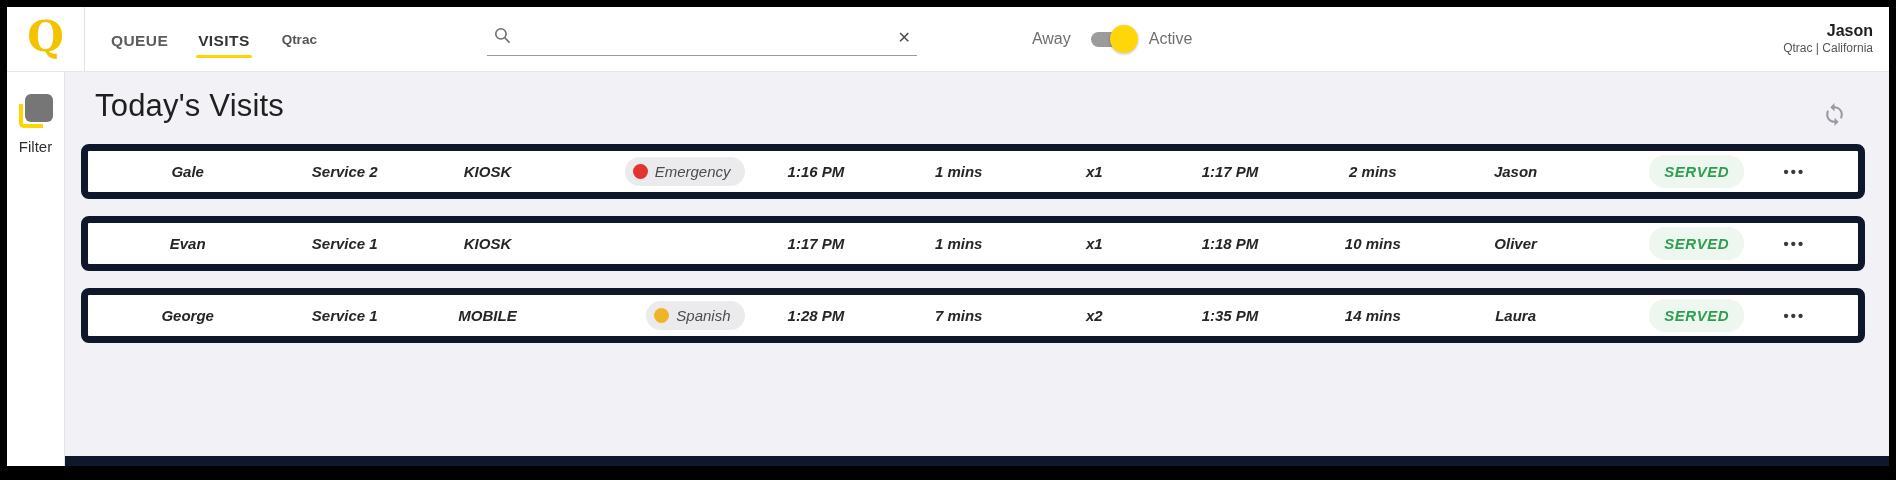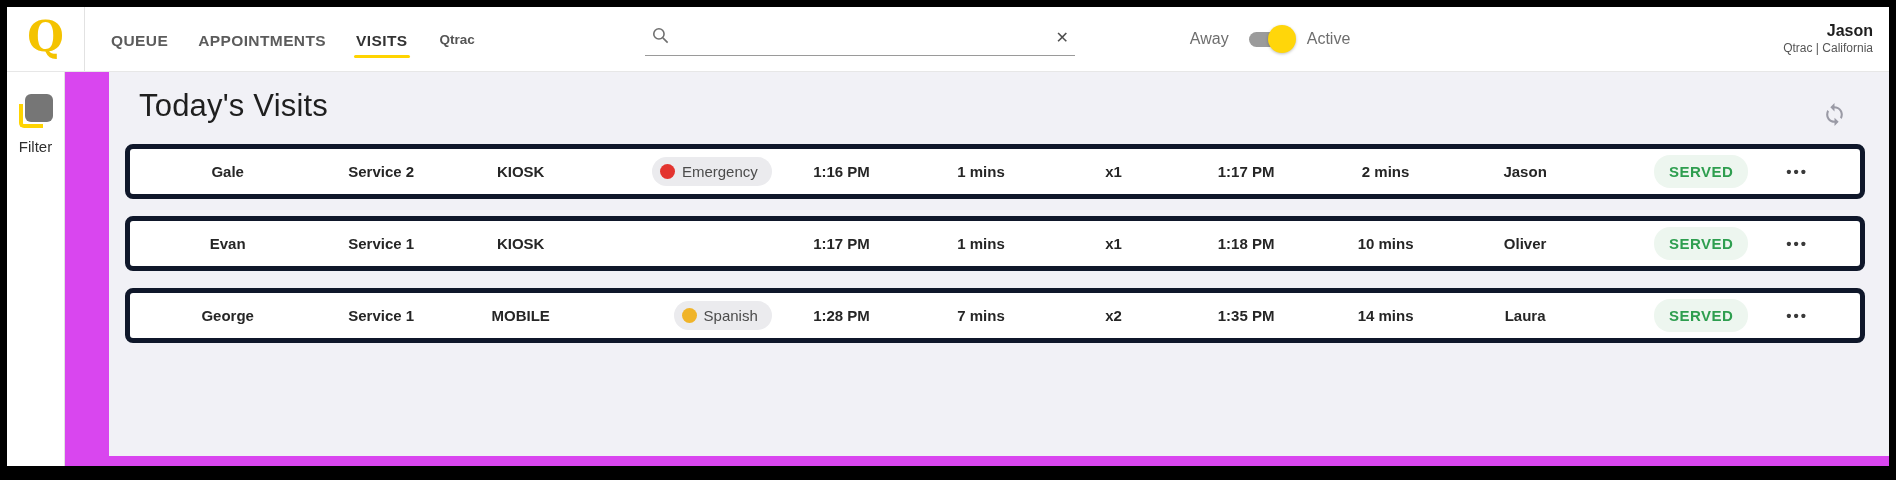--- a/index.html
+++ b/index.html
@@ -48,34 +48,34 @@
              display:flex; flex-direction:column; align-items:center; padding-top:20px; }
   .filter-btn { display:flex; flex-direction:column; align-items:center; cursor:pointer; }
   .filter-icon { position:relative; width:38px; height:38px; }
   .filter-icon .bracket { position:absolute; left:2px; bottom:2px; width:24px; height:24px;
              border-left:4px solid #FFD400; border-bottom:4px solid #FFD400;
              border-bottom-left-radius:5px; }
   .filter-icon .square { position:absolute; right:2px; top:2px; width:28px; height:28px;
              background:#767676; border-radius:6px; }
   .filter-label { margin-top:8px; font-size:15px; color:#2e2e2e; }
 
-  .main { flex:1 1 auto; background:#d946ef; min-width:0;padding-left:44px; }
+  .main { flex:1 1 auto; background:#0f172a; min-width:0; }
   .main-panel { background:#f1f1f6; height:calc(100% - 10px); padding:16px 24px 0 16px; }
 
   .title-row { display:flex; align-items:flex-start; justify-content:space-between; }
   .page-title { font-size:31px; color:#1f1f1f; font-weight:400; letter-spacing:.2px; padding-left:14px; }
   .refresh-btn { margin-top:14px; margin-right:18px; cursor:pointer; line-height:0; }
 
   
   .grid { display:grid; align-items:center; padding:0 14px;
           grid-template-columns:1.2fr 1fr 1fr 1.3fr 1fr 1fr .9fr 1fr 1fr 1fr 1.1fr .7fr; }
   .thead { margin-top:16px; background:#7d7d7d; border-radius:10px; height:52px; }
   .th { color:#fff; font-size:15px; text-align:center; }
-  .trow { background:#fff; border:5px solid #0f172a; border-radius:8px; height:55px;
-          margin-top:17px; cursor:pointer; }
+  .trow { background:#fff; border:7px solid #0f172a; border-radius:8px; height:55px;
+          margin-top:17px; cursor:pointer;font-style:italic; }
   .td { font-size:15px; font-weight:700; color:#262626; text-align:center; white-space:nowrap; }
   .td.center { display:flex; justify-content:flex-end; }
 
   .tag-pill { display:inline-flex; align-items:center; gap:7px; background:#ebebee;
               border-radius:16px; padding:6px 14px 6px 8px; }
   .tag-dot { width:15px; height:15px; border-radius:50%; }
   .tag-text { font-size:15px; font-weight:400; color:#4c4c4c; }
 
   .outcome-pill { display:inline-block; background:#edf6ef; color:#2e9e4f; font-size:15px;
               font-weight:700; letter-spacing:.5px; border-radius:16px; padding:8px 15px; }
@@ -86,21 +86,20 @@
 <body>
 
 <div class="frame">
 
   <div class="topbar">
     <div class="logo-cell">
       <span class="logo-q">Q</span>
     </div>
     <div class="nav">
       <div class="nav-tab">QUEUE</div>
-      <div class="nav-tab">APPOINTMENTS</div>
       <div class="nav-tab active">VISITS</div>
       <div class="workspace">Qtrac</div>
     </div>
 
     <div class="searchbox">
       <span class="search-glyph">
         <svg width="19" height="19" viewBox="0 0 24 24" fill="none" stroke="#6f6f6f" stroke-width="2">
           <circle cx="10" cy="10" r="6.5"></circle>
             <line x1="15" y1="15" x2="21" y2="21"></line>
         </svg>

